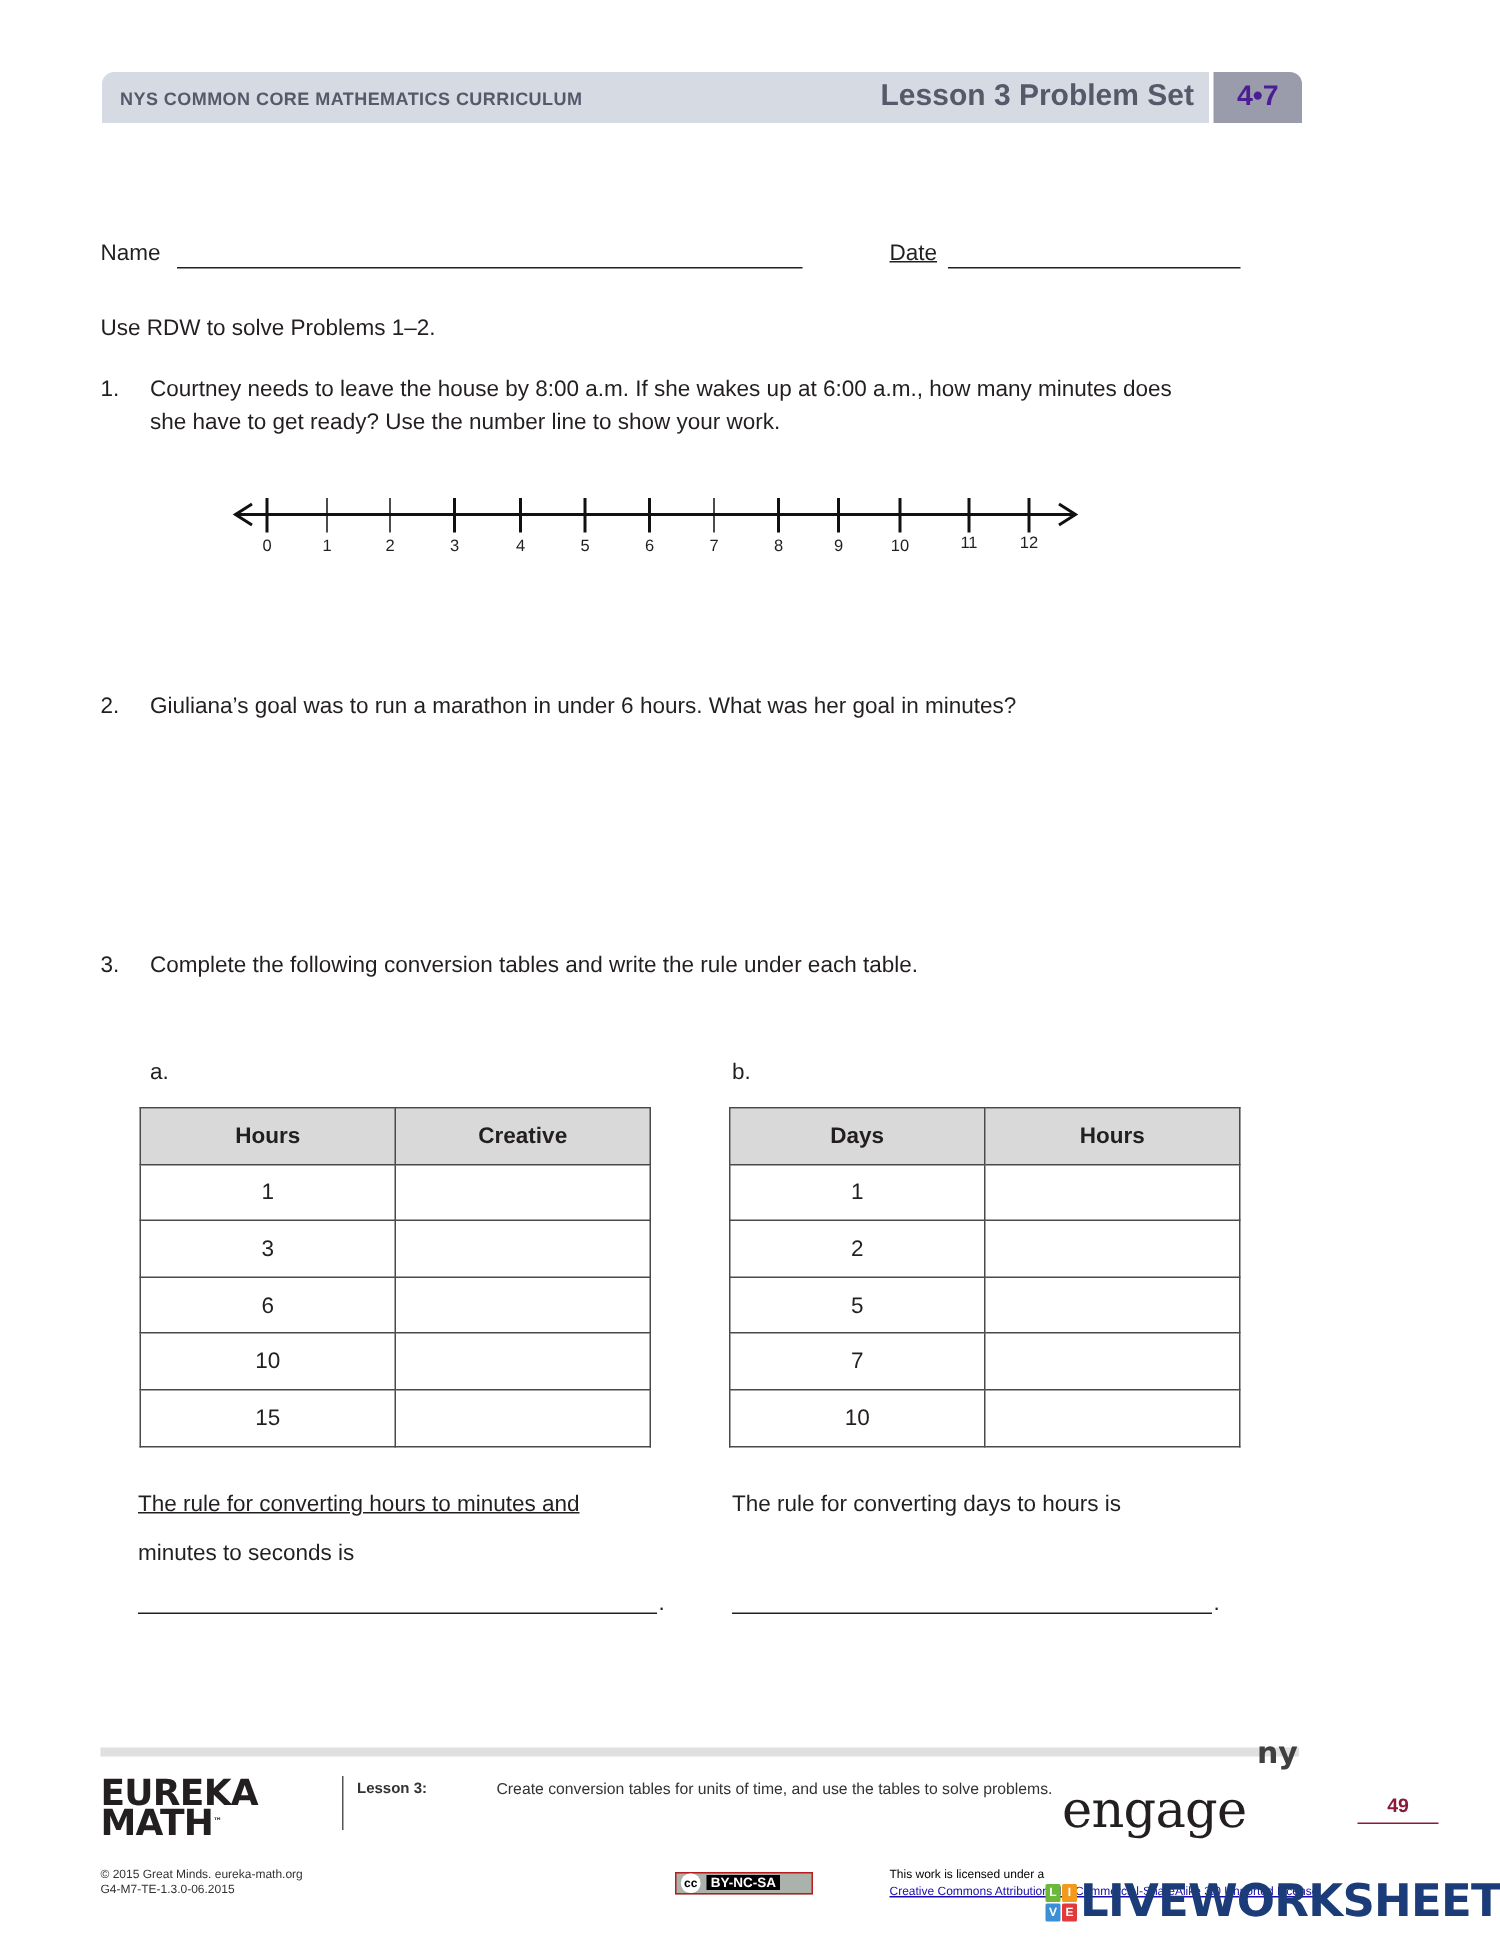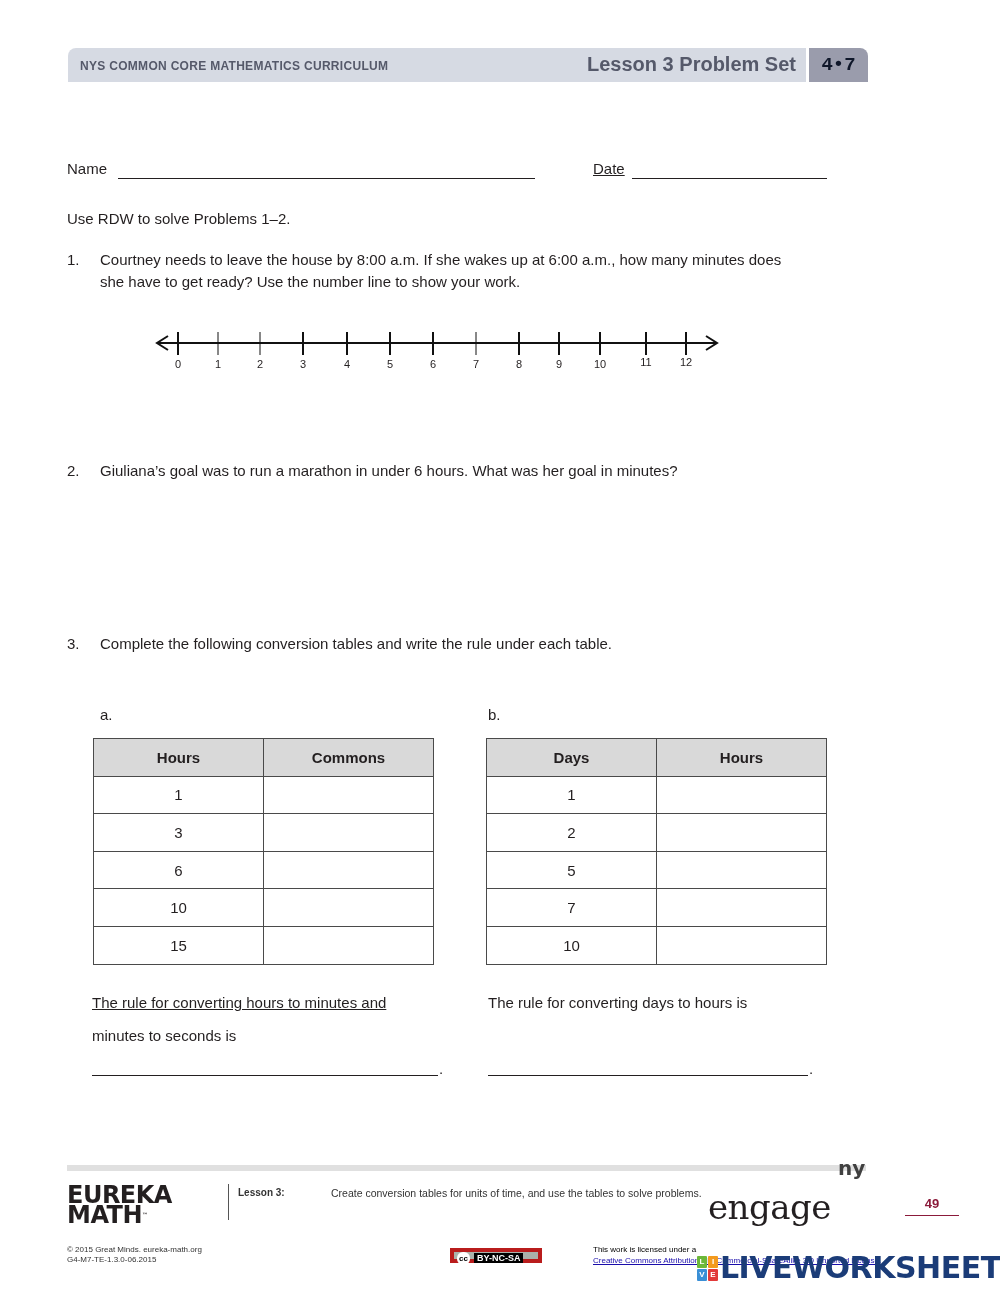--- a/index.html
+++ b/index.html
@@ -14,21 +14,21 @@
     position: absolute; left: 12px; top: 11px; font-size: 12px; font-weight: bold;
     color: #55596a; letter-spacing: 0.3px;
   }
   .header-right {
     position: absolute; right: 10px; top: 5px; font-size: 20px; font-weight: bold;
     color: #55596a;
   }
   .header-badge {
     position: absolute; left: 809px; top: 48px; width: 59px; height: 34px;
     background: #9a9cac; border-top-right-radius: 8px;
-    color: #0f172a; font-size: 19px; font-weight: bold; text-align: center; line-height: 34px; font-family: Liberation Mono, monospace;
+    color: #4c1d95; font-size: 19px; font-weight: bold; text-align: center; line-height: 34px;
   }
 
   .name-row { position: absolute; top: 160px; left: 67px; font-size: 15px; }
   .name-label { position: absolute; left: 0; top: 0; }
   .name-line { position: absolute; left: 51px; top: 18px; width: 417px; border-bottom: 1px solid #231f20; }
   .date-label { position: absolute; left: 526px; top: 0; text-decoration: underline; }
   .date-line { position: absolute; left: 565px; top: 18px; width: 195px; border-bottom: 1px solid #231f20; }
 
   .text { position: absolute; font-size: 15px; line-height: 22px; }
   .num { position: absolute; font-size: 15px; line-height: 22px; }
@@ -53,21 +53,21 @@
   .eureka { position: absolute; left: 67px; top: 1185px; font-size: 24px; font-weight: 900; line-height: 20px; color: #231f20; font-family: "DejaVu Sans", sans-serif; letter-spacing: -0.5px; }
   .eureka sup { font-size: 6px; vertical-align: top; }
   .footer-divider { position: absolute; left: 228px; top: 1184px; width: 1px; height: 36px; background: #555; }
   .lesson-tag { position: absolute; left: 238px; top: 1187px; font-size: 10px; font-weight: bold; color: #333; }
   .lesson-desc { position: absolute; left: 331px; top: 1186px; width: 380px; font-size: 10.5px; line-height: 14px; color: #333; }
   .engage { position: absolute; left: 708px; top: 1187px; font-size: 34px; font-family: "DejaVu Serif", serif; color: #231f20; letter-spacing: -0.5px; }
   .engage-ny { position: absolute; left: 838px; top: 1156px; font-size: 20px; font-weight: bold; font-family: "DejaVu Sans", sans-serif; color: #404040; }
   .page-num { position: absolute; left: 905px; top: 1196px; width: 54px; text-align: center; font-size: 13px; font-weight: bold; color: #8b1a3a; border-bottom: 1px solid #8b1a3a; padding-bottom: 4px; }
 
   .copyright { position: absolute; left: 67px; top: 1245px; font-size: 8px; line-height: 10px; color: #333; }
-  .cc-badge { position: absolute; left: 450px; top: 1248px; width: 92px; height: 15px; background: #aab2ab; border: 4px solid #b91c1c; font-size: 9px; font-weight: bold; line-height: 13px; color: #000; padding-left: 3px; }
+  .cc-badge { position: absolute; left: 450px; top: 1248px; width: 92px; height: 15px; background: #aab2ab; border: 1px solid #b91c1c; font-size: 9px; font-weight: bold; line-height: 13px; color: #000; padding-left: 3px; }
   .cc-badge .cc { display: inline-block; background: #fff; border-radius: 6px; padding: 0 2px; margin-right: 4px; font-size: 8px; }
   .cc-badge .by { color: #fff; background: #000; padding: 0 3px; }
   .license-text { position: absolute; left: 545px; top: 1244px; font-size: 8px; line-height: 11px; color: #000; margin-left: 48px; }
   .license-link { color: #1a0dab; text-decoration: underline; }
 
   .lw-logo { position: absolute; left: 697px; top: 1256px; width: 22px; height: 26px; }
   .lw-sq { position: absolute; width: 10px; height: 12px; font-size: 8px; font-weight: bold; color: #fff; text-align: center; line-height: 12px; border-radius: 1px; }
   .lw-text { position: absolute; left: 720px; top: 1250px; font-size: 30px; font-weight: bold; color: #1b3c78; font-family: "DejaVu Sans", sans-serif; letter-spacing: -0.5px; }
 </style>
 </head>
@@ -134,21 +134,21 @@
 <div class="num" style="left:67px; top:633px;">3.</div>
 <div class="text" style="left:100px; top:633px;">Complete the following conversion tables and write the rule under each table.</div>
 
 <div class="sub-label" style="left:100px; top:706px;">a.</div>
 <div class="sub-label" style="left:488px; top:706px;">b.</div>
 
 <table class="conv" style="left:93px; top:738px;">
   <thead>
     <tr>
       <th>Hours</th>
-      <th>Commons</th>
+      <th>Creative</th>
     </tr>
   </thead>
   <tbody>
     <tr>
         <td>1</td>
         <td></td>
       </tr>
     <tr>
         <td>3</td>
         <td></td>

